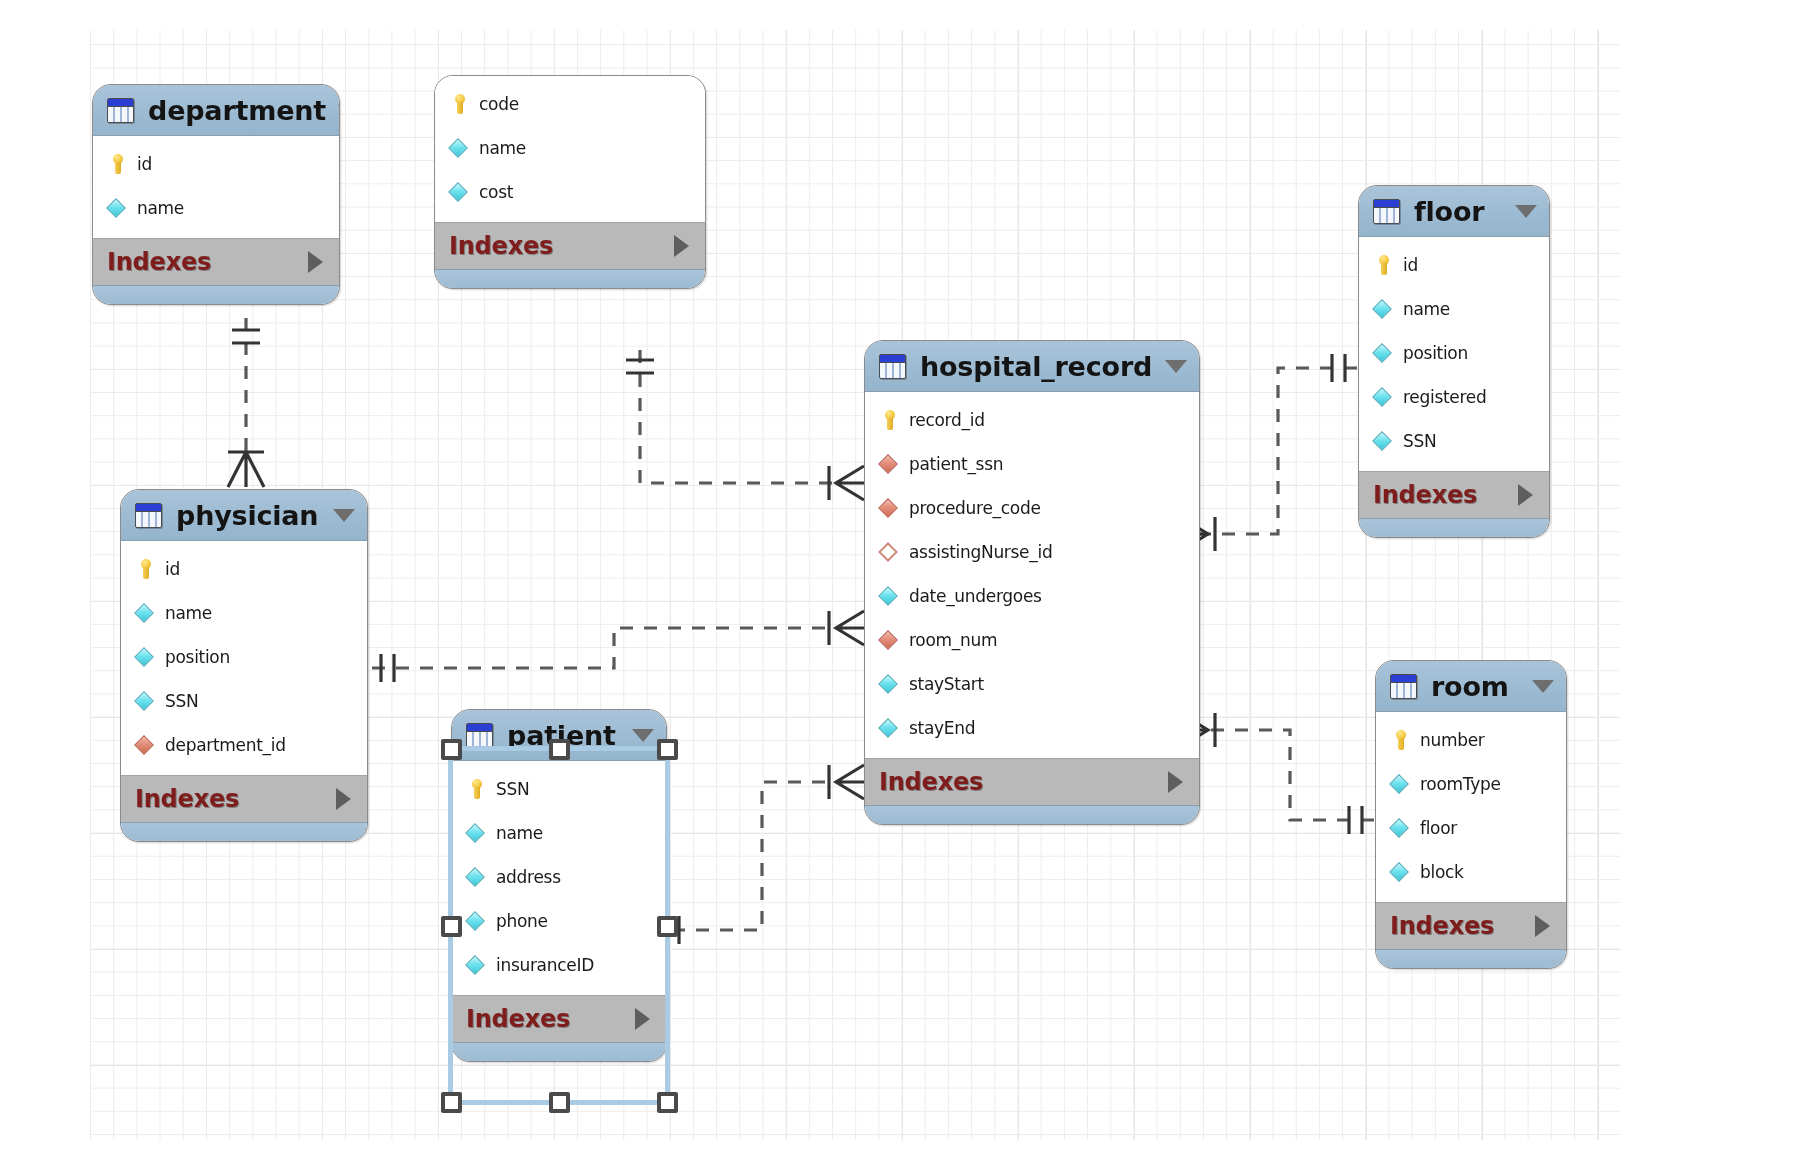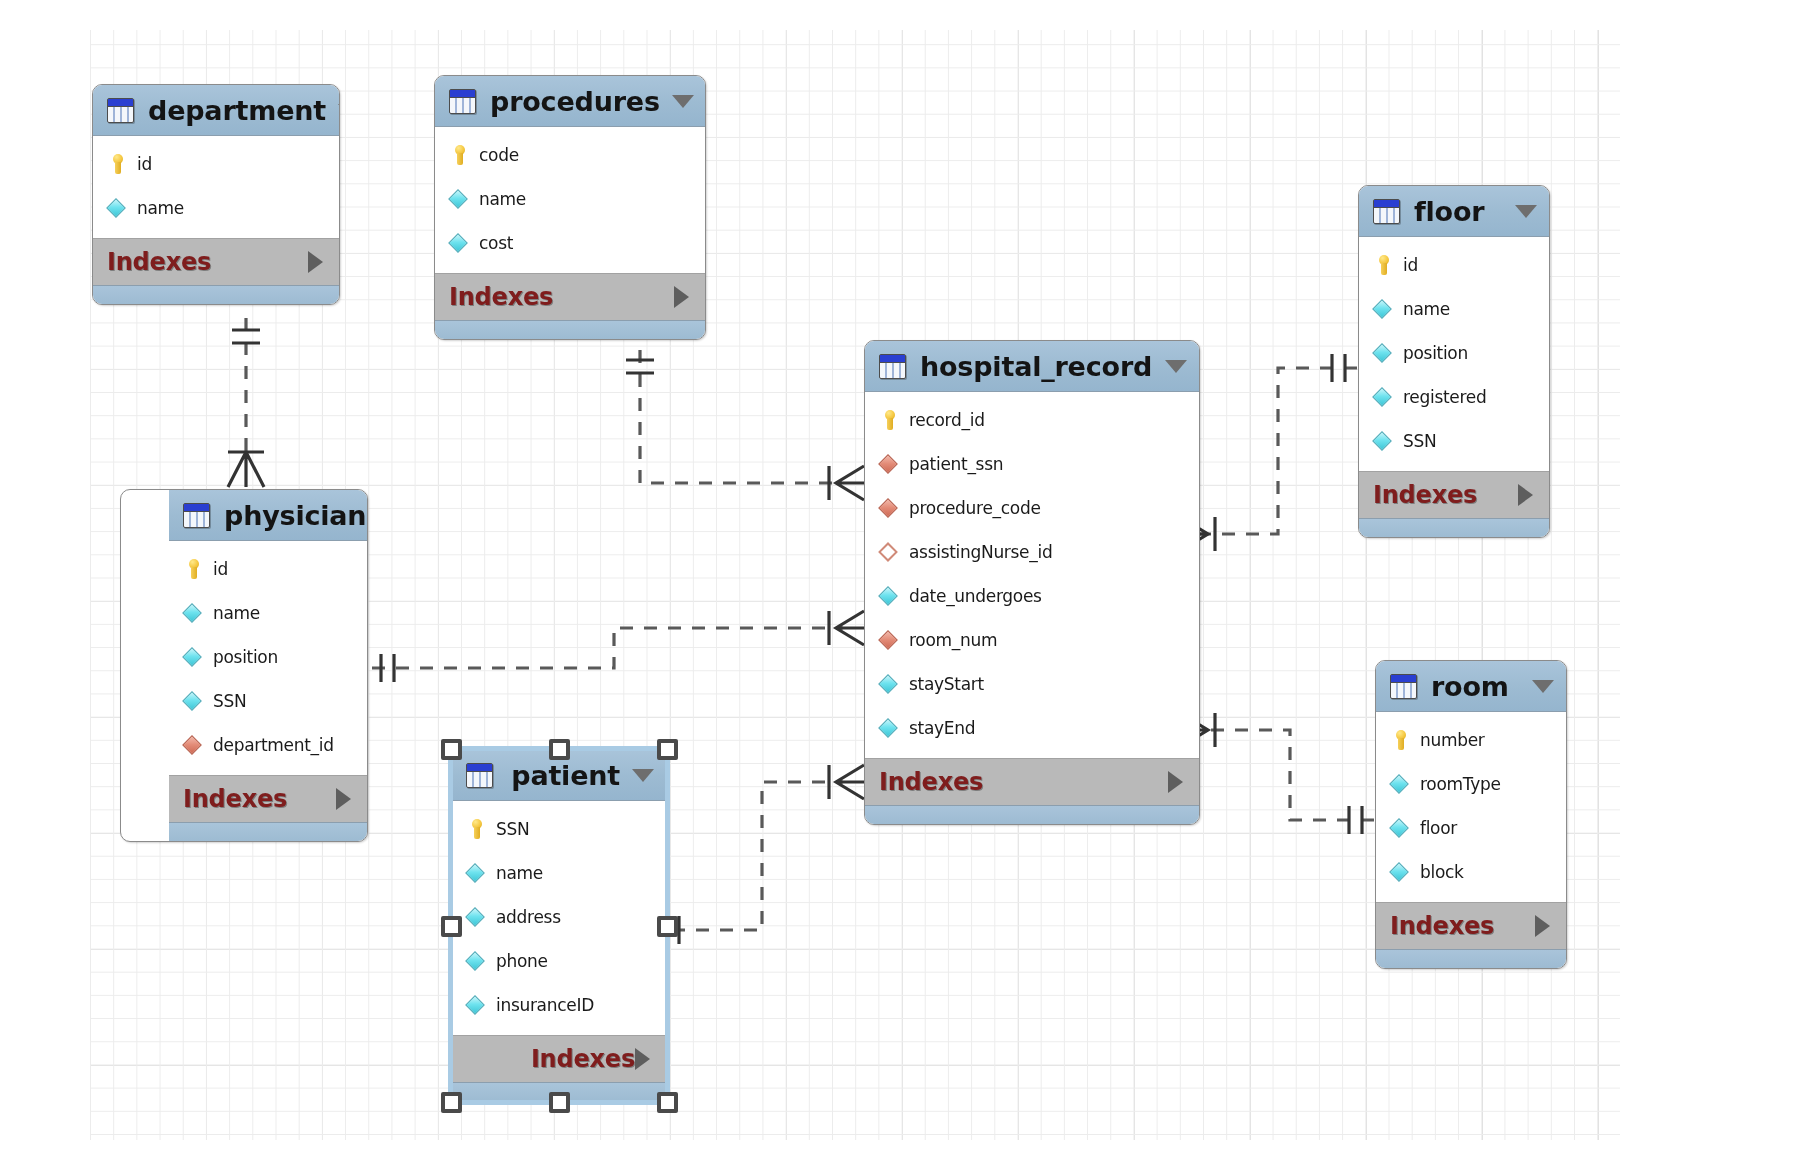--- a/index.html
+++ b/index.html
@@ -57,21 +57,21 @@
     stroke: #333333;
     stroke-width: 3.2;
     fill: none;
   }
 
   
   .tbl {
     position: absolute;
     box-sizing: border-box;
     border: 1px solid #8b8b8b;
-    border-radius: 10px;
+    border-radius: 19px;
     background: #ffffff;
     box-shadow: 1px 1px 2px rgba(0,0,0,0.18);
     overflow: hidden;
   }
   .tbl-hdr {
     height: 50px;
     background: linear-gradient(to bottom, #a9c4da 0%, #9dbbd2 52%, #95b5ce 100%);
     border-bottom: 1px solid #8b9eae;
     display: flex;
     align-items: center;
@@ -313,25 +313,20 @@
             <span class="col-label">name</span>
           </div>
         </div>
         <div class="tbl-idx">
           <span class="tbl-idx-label">Indexes</span>
           <span class="tbl-idx-caret"></span>
         </div>
         <div class="tbl-foot"></div>
       </div>
       <div class="tbl" style="left: 434px; top: 75px; width: 272px;">
-        <div class="tbl-hdr">
-          <span class="tbl-icon"></span>
-          <span class="tbl-name">procedures</span>
-          <span class="tbl-caret"></span>
-        </div>
         <div class="tbl-cols">
           <div class="col-row">
             <span class="ico ico-pk"></span>
             <span class="col-label">code</span>
           </div>
           <div class="col-row">
             <span class="ico ico-dia ico-col"></span>
             <span class="col-label">name</span>
           </div>
           <div class="col-row">
@@ -372,21 +367,21 @@
             <span class="ico ico-dia ico-col"></span>
             <span class="col-label">SSN</span>
           </div>
         </div>
         <div class="tbl-idx">
           <span class="tbl-idx-label">Indexes</span>
           <span class="tbl-idx-caret"></span>
         </div>
         <div class="tbl-foot"></div>
       </div>
-      <div class="tbl" style="left: 120px; top: 489px; width: 248px; padding-left: 48px;">
+      <div class="tbl" style="left: 120px; top: 489px; width: 248px;">
         <div class="tbl-hdr">
           <span class="tbl-icon"></span>
           <span class="tbl-name">physician</span>
           <span class="tbl-caret"></span>
         </div>
         <div class="tbl-cols">
           <div class="col-row">
             <span class="ico ico-pk"></span>
             <span class="col-label">id</span>
           </div>
@@ -482,21 +477,21 @@
             <span class="ico ico-dia ico-col"></span>
             <span class="col-label">block</span>
           </div>
         </div>
         <div class="tbl-idx">
           <span class="tbl-idx-label">Indexes</span>
           <span class="tbl-idx-caret"></span>
         </div>
         <div class="tbl-foot"></div>
       </div>
-      <div class="tbl" style="left: 451px; top: 749px; width: 216px; text-align: right;">
+      <div class="tbl" style="left: 451px; top: 709px; width: 216px;">
         <div class="tbl-hdr">
           <span class="tbl-icon"></span>
           <span class="tbl-name">patient</span>
           <span class="tbl-caret"></span>
         </div>
         <div class="tbl-cols">
           <div class="col-row">
             <span class="ico ico-pk"></span>
             <span class="col-label">SSN</span>
           </div>

